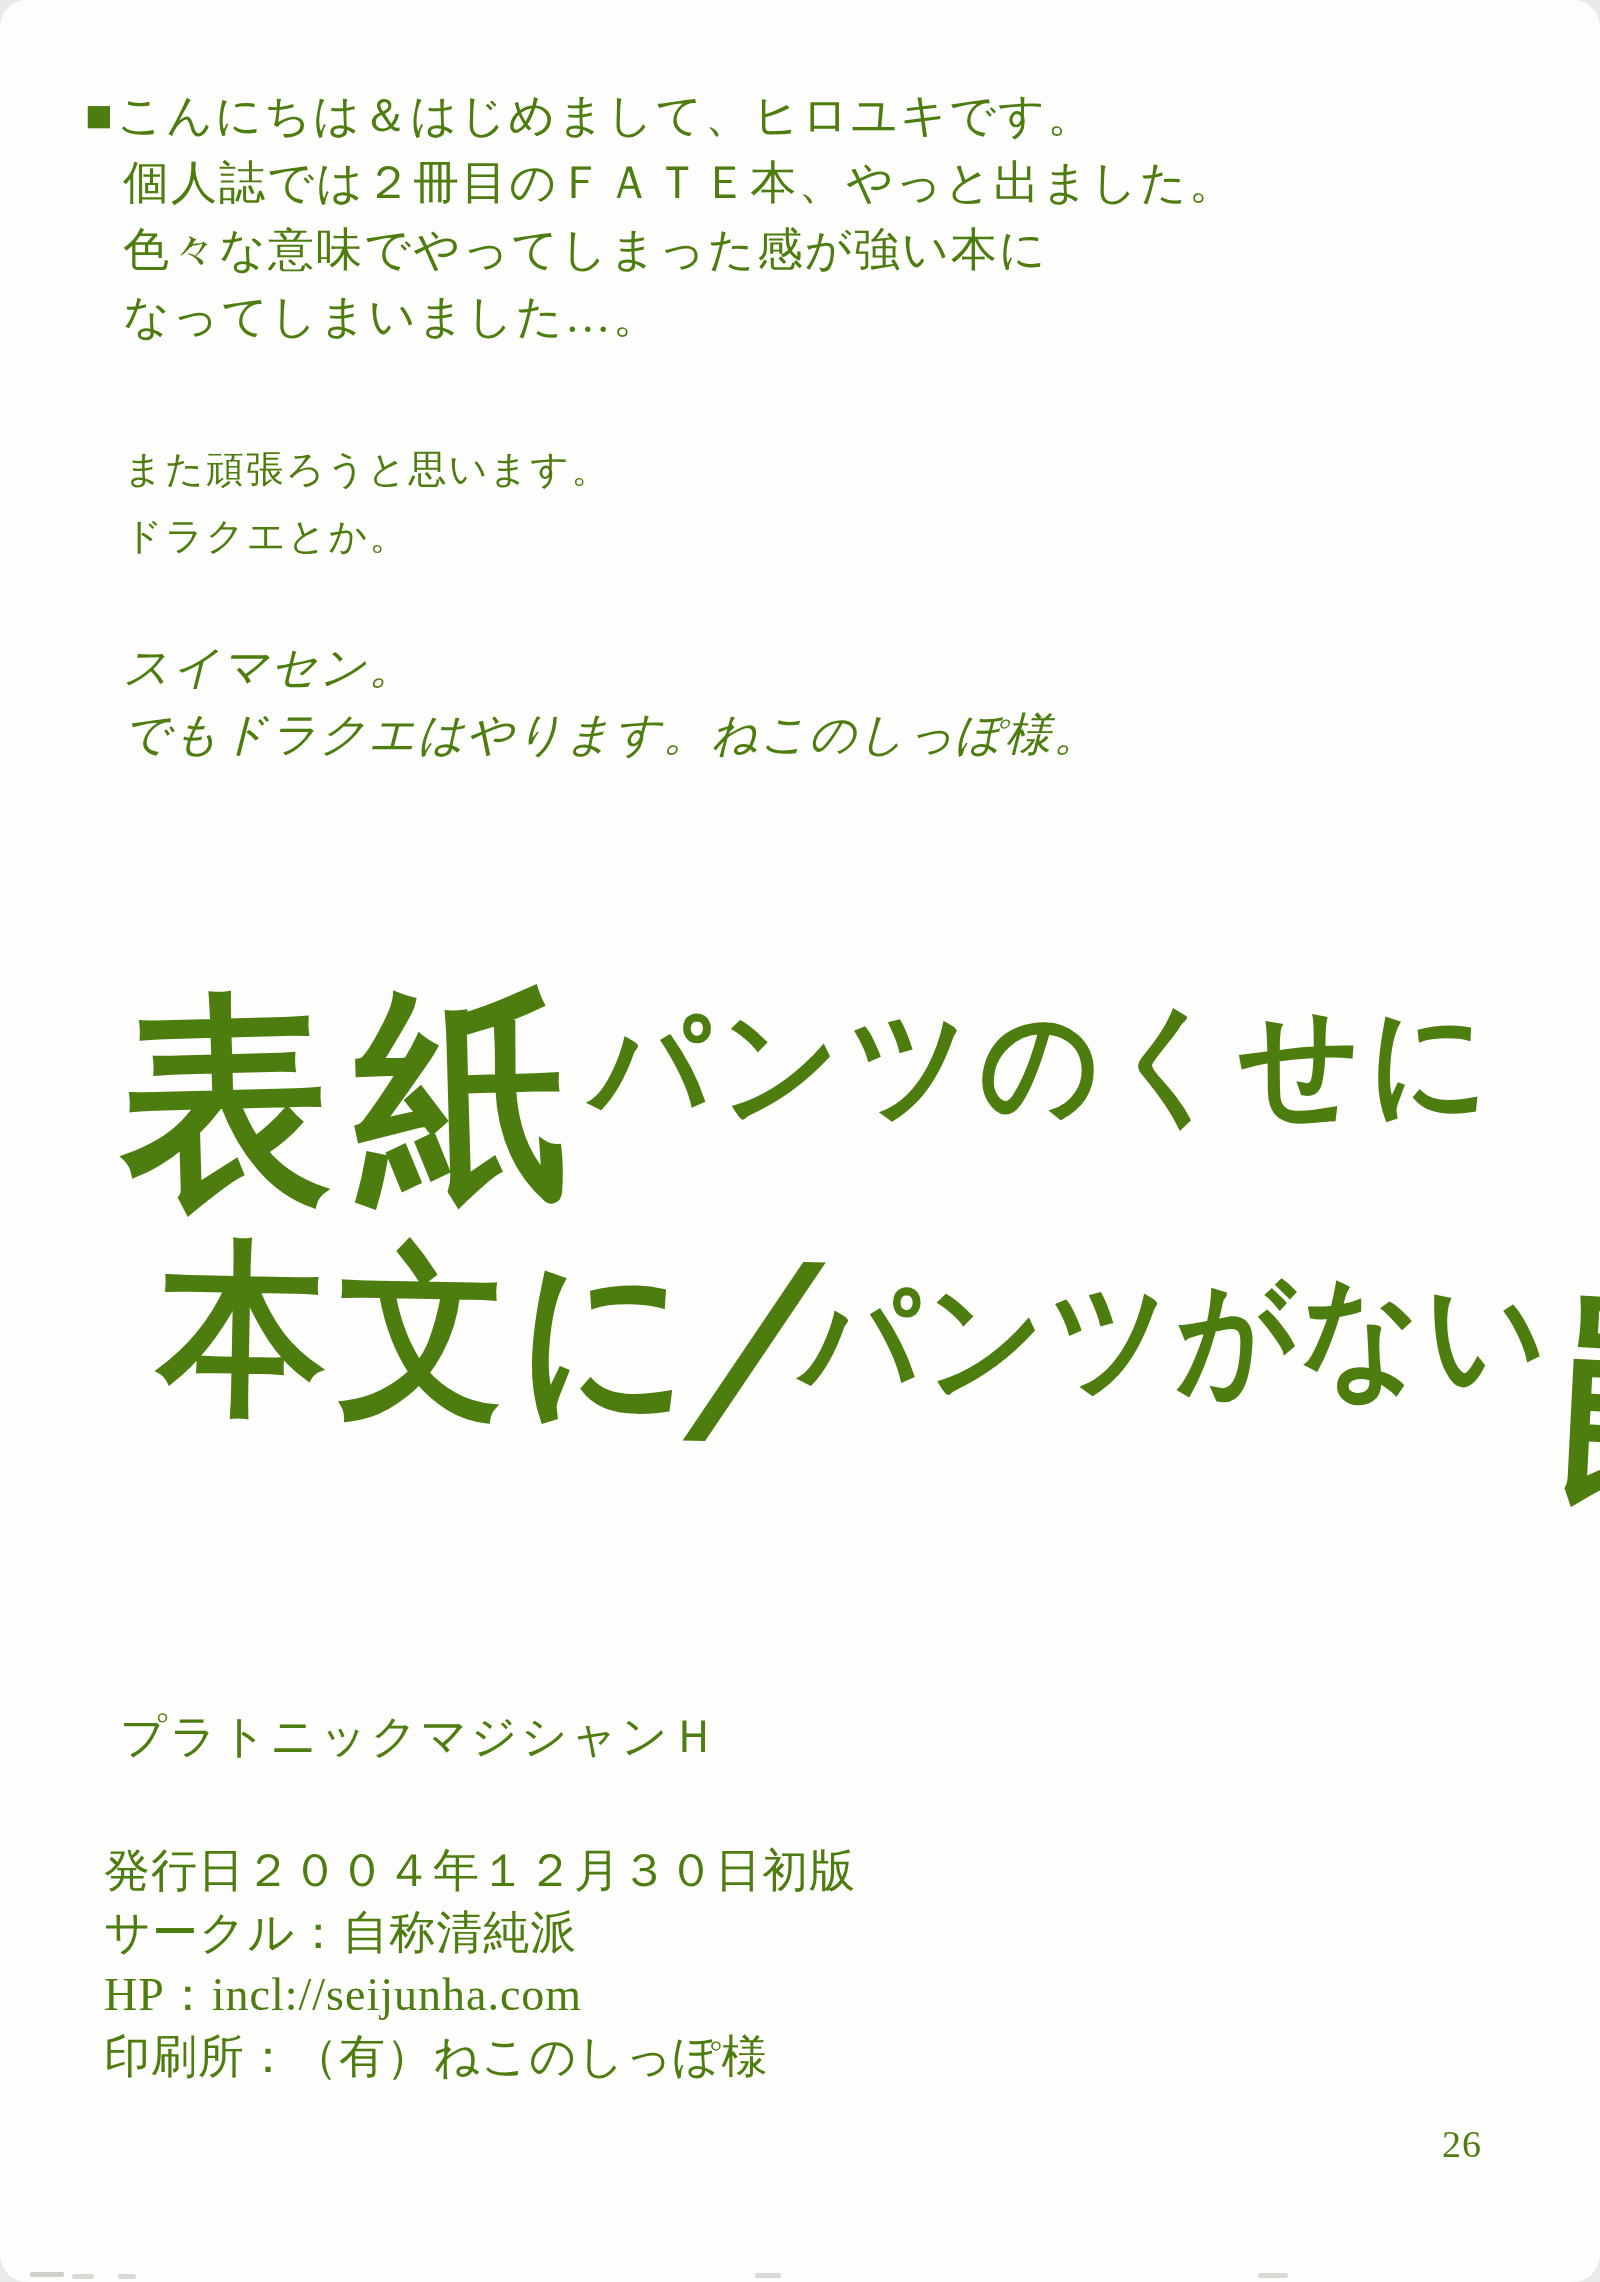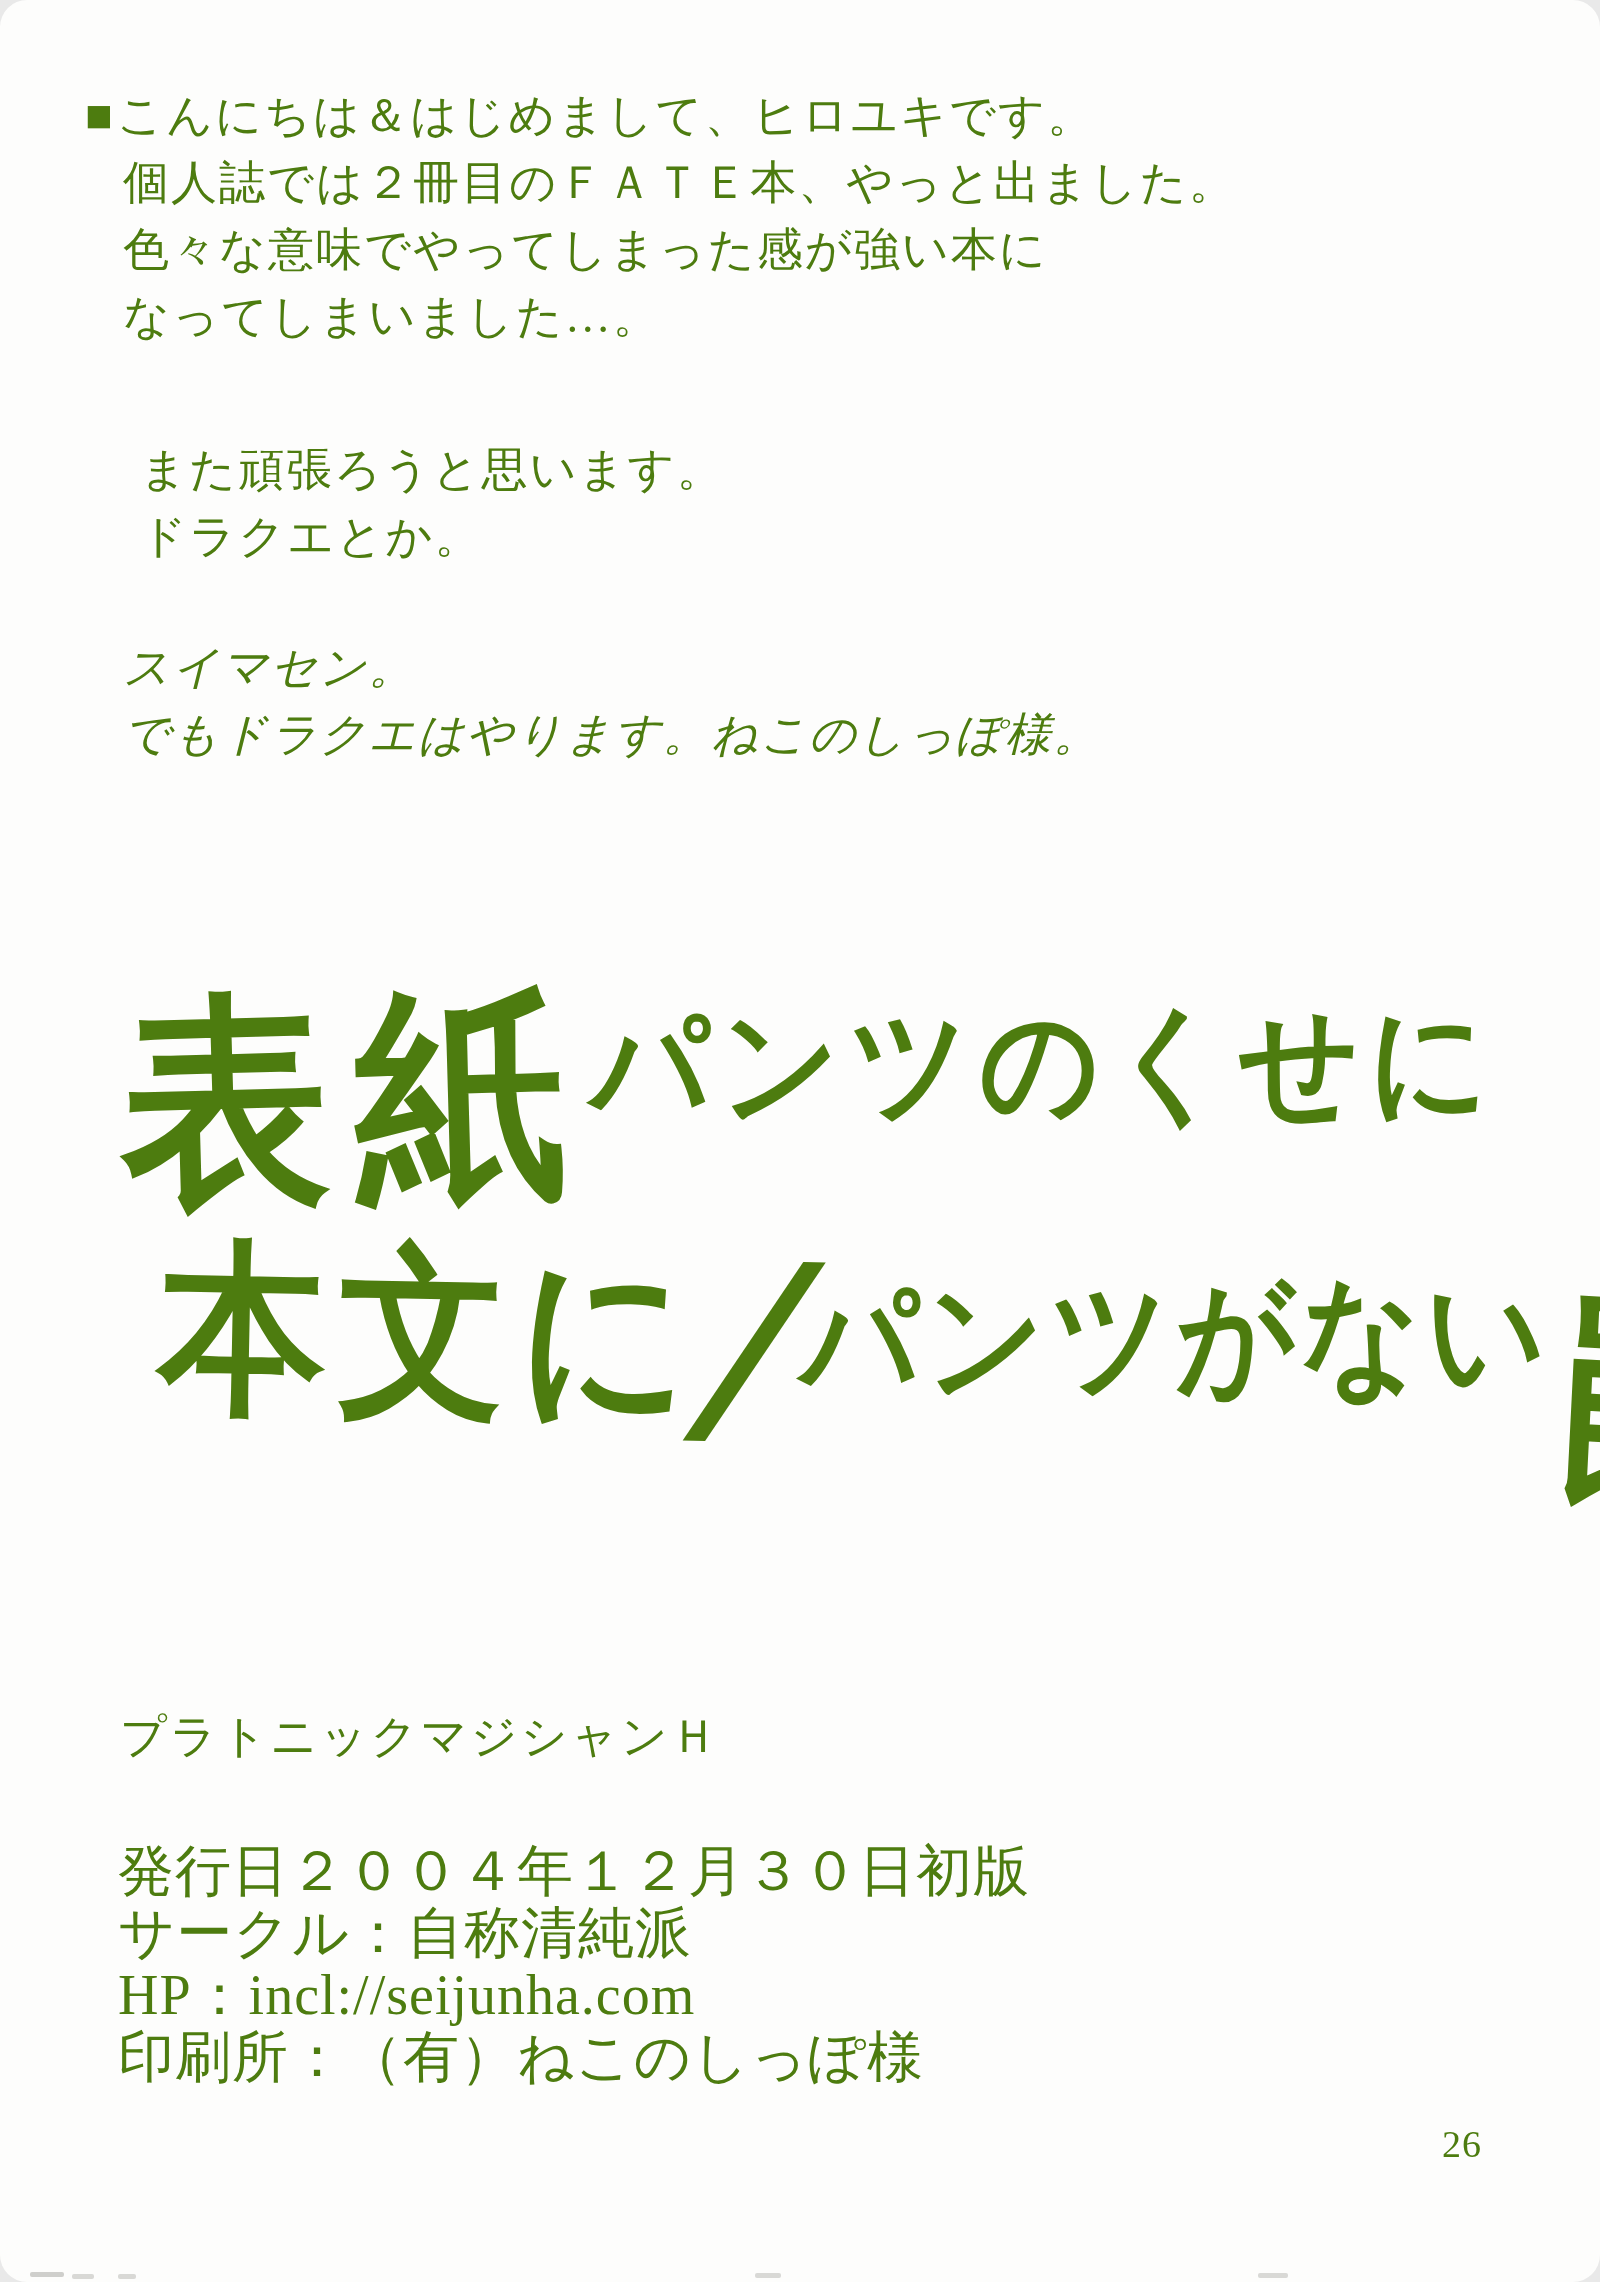--- a/index.html
+++ b/index.html
@@ -24,23 +24,23 @@
     line-height: 67px;
     letter-spacing: 2px;
     white-space: nowrap;
   }
   .intro p { margin: 0; }
   .intro .indent { margin-left: 38px; }
   .bullet { display: inline-block; margin-right: 2px; }
 
   .para2 {
     position: absolute;
-    left: 140px;
+    left: 124px;
     top: 436px;
-    font-size: 46px;
+    font-size: 38px;
     line-height: 67px;
     letter-spacing: 2px;
     white-space: nowrap;
     font-family: Liberation Serif, serif;
   }
   .para2 p, .para3 p { margin: 0; }
   .para3 {
     position: absolute;
     left: 123px;
     top: 634px;
@@ -106,23 +106,23 @@
     position: absolute;
     left: 120px;
     top: 1706px;
     font-size: 46px;
     letter-spacing: 3px;
     margin: 0;
     white-space: nowrap;
   }
   .colophon {
     position: absolute;
-    left: 118px;
+    left: 104px;
     top: 1840px;
-    font-size: 56px;
+    font-size: 46px;
     line-height: 62px;
     letter-spacing: 1px;
     white-space: nowrap;
   }
   .colophon p { margin: 0; }
 
   .page-number {
     position: absolute;
     left: 1442px;
     top: 2122px;

